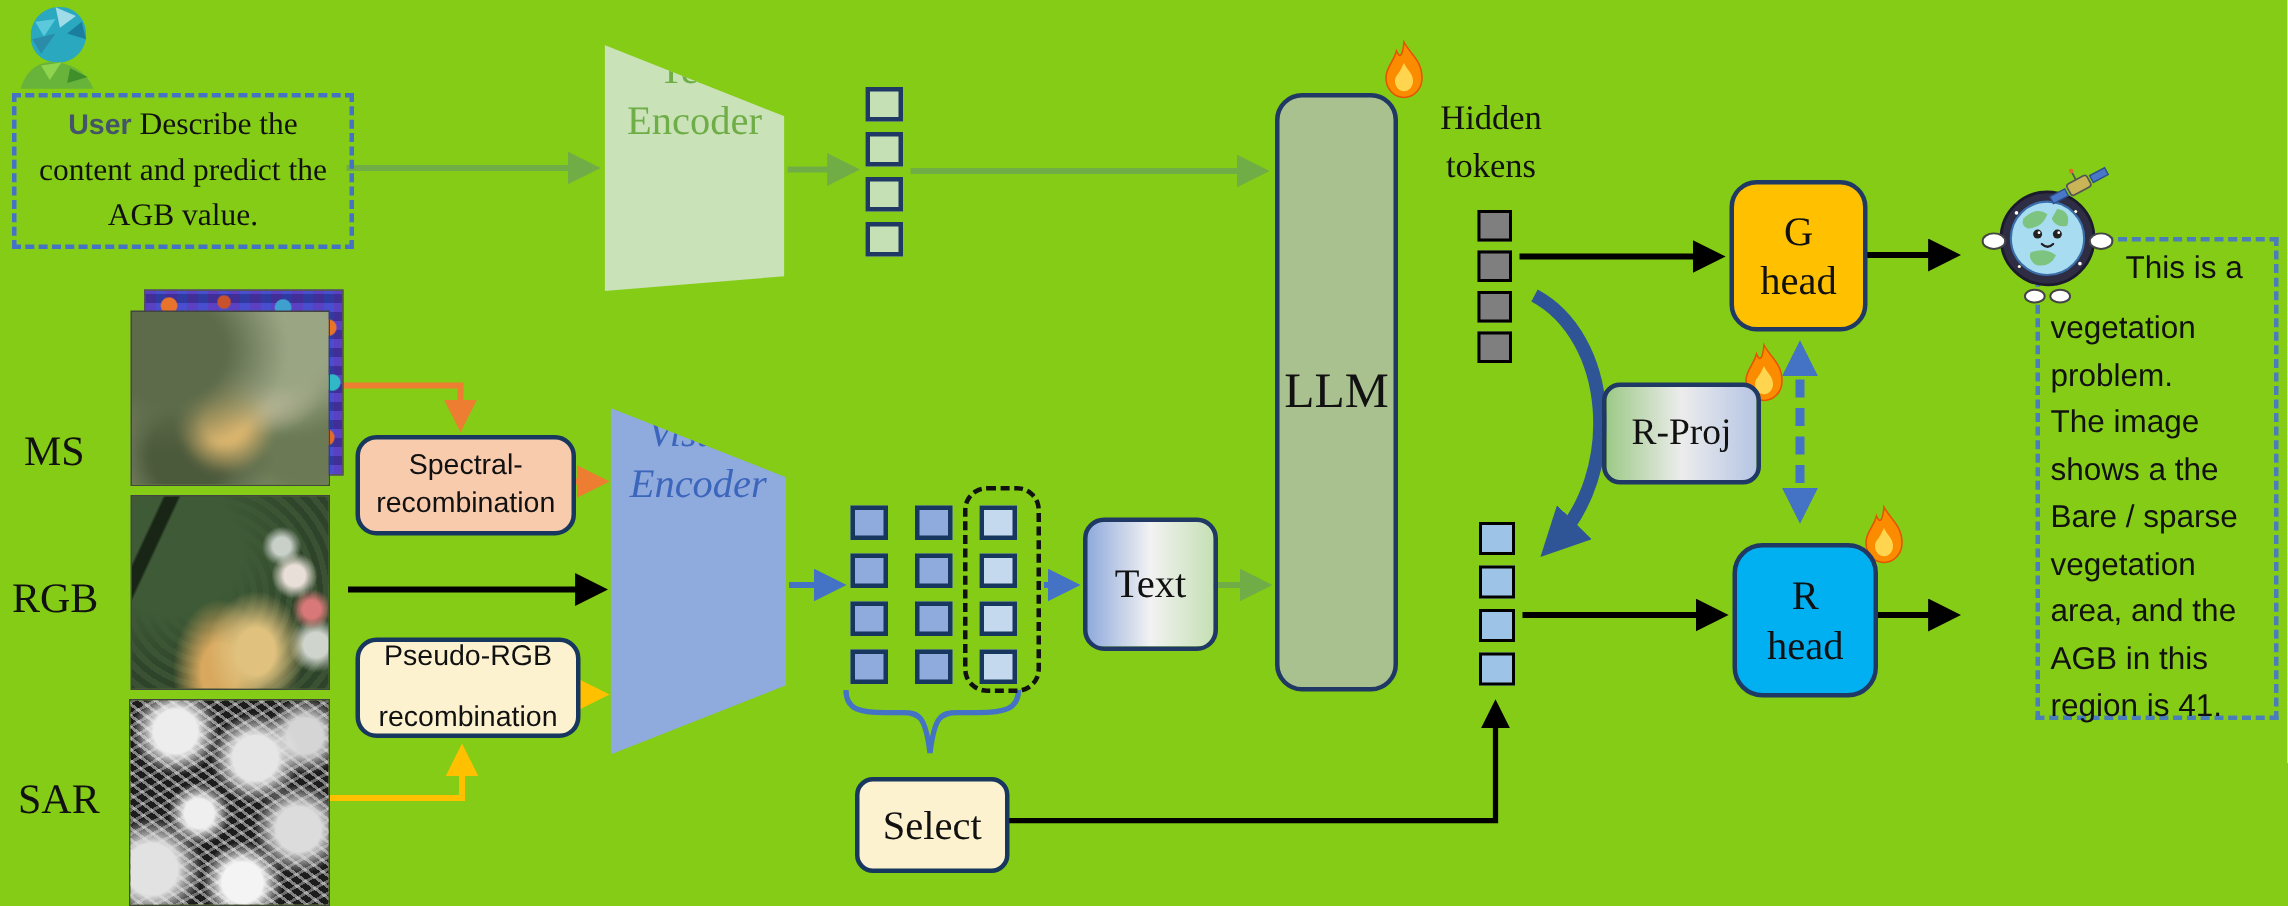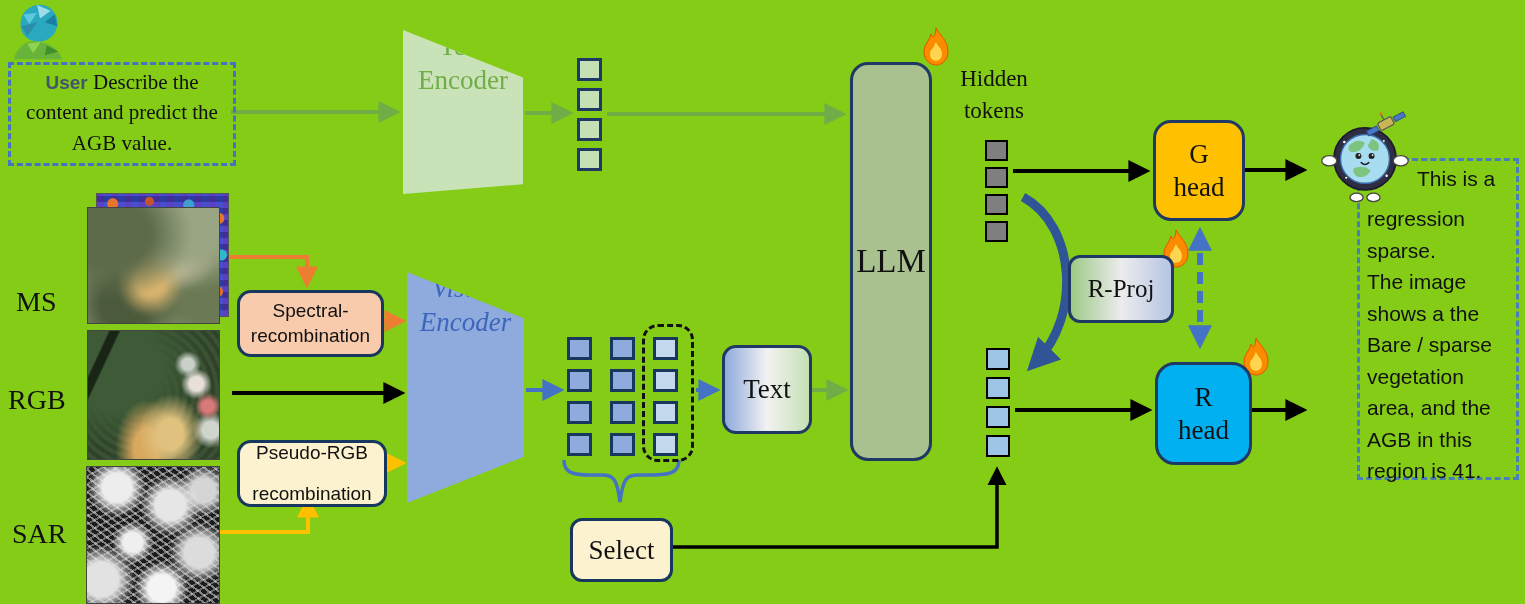--- a/index.html
+++ b/index.html
@@ -69,21 +69,21 @@
       radial-gradient(circle at 56% 86%, #f4f4f4 0 9%, transparent 18%),
       radial-gradient(circle at 85% 20%, #d5d5d5 0 7%, transparent 15%),
       repeating-linear-gradient(37deg, rgba(255,255,255,.45) 0 2px, transparent 2px 6px),
       repeating-linear-gradient(-29deg, rgba(255,255,255,.35) 0 2px, transparent 2px 7px);}
 
   
   .proc-box{border:3px solid #17375e;border-radius:14px;display:flex;flex-direction:column;
     align-items:center;justify-content:center;font-family:"Liberation Sans",sans-serif;
     font-size:19px;line-height:1.28;color:#111;text-align:center;}
   .spectral{left:237px;top:290px;width:141px;height:61px;background:var(--peach);}
-  .pseudo{left:237px;top:440px;width:144px;height:61px;background:var(--cream);gap:16px;}
+  .pseudo{left:237px;top:425px;width:144px;height:61px;background:var(--cream);gap:16px;}
   .select{left:570px;top:518px;width:97px;height:58px;background:var(--cream);
     font-family:"Liberation Serif",serif;font-size:27px;border-radius:12px;}
 
   
   .trap{display:flex;flex-direction:column;align-items:center;justify-content:flex-start;
     font-size:27px;line-height:1.25;text-align:center;}
   .text-enc{left:403px;top:30px;width:120px;height:164px;background:var(--te-fill);
     clip-path:polygon(0 0,100% 29%,100% 94%,0 100%);color:#6fae47;}
   .visual-enc{left:407px;top:272px;width:117px;height:231px;background:var(--ve-fill);
     clip-path:polygon(0 0,100% 20%,100% 80%,0 100%);color:#3c66bc;font-style:italic;}
@@ -327,21 +327,21 @@
     <div>R</div>
     <div>head</div>
   </div>
 
   <div class="abs proc-box select">
     <span>Select</span>
   </div>
 
   <div class="abs out-box">
     <div class="spacer"></div>
-    <p>This is a regression sparse.</p>
+    <p>This is a vegetation problem.</p>
     <p>The image shows a the Bare / sparse vegetation area, and the AGB in this region is 41.</p>
   </div>
 
   <svg class="abs mascot" viewBox="0 0 100 100">
     <circle cx="50" cy="52" r="33" fill="#2e2d44" stroke="#1c1b2e" stroke-width="2"></circle>
     <circle cx="28" cy="34" r="1.3" fill="#fff"></circle>
       <circle cx="73" cy="70" r="1.3" fill="#fff"></circle>
     <circle cx="30" cy="72" r="1.1" fill="#ffd"></circle>
       <circle cx="70" cy="33" r="1.1" fill="#ffd"></circle>
     <circle cx="50" cy="52" r="26" fill="#a8dcf0" stroke="#3a6ea8" stroke-width="1.5"></circle>

